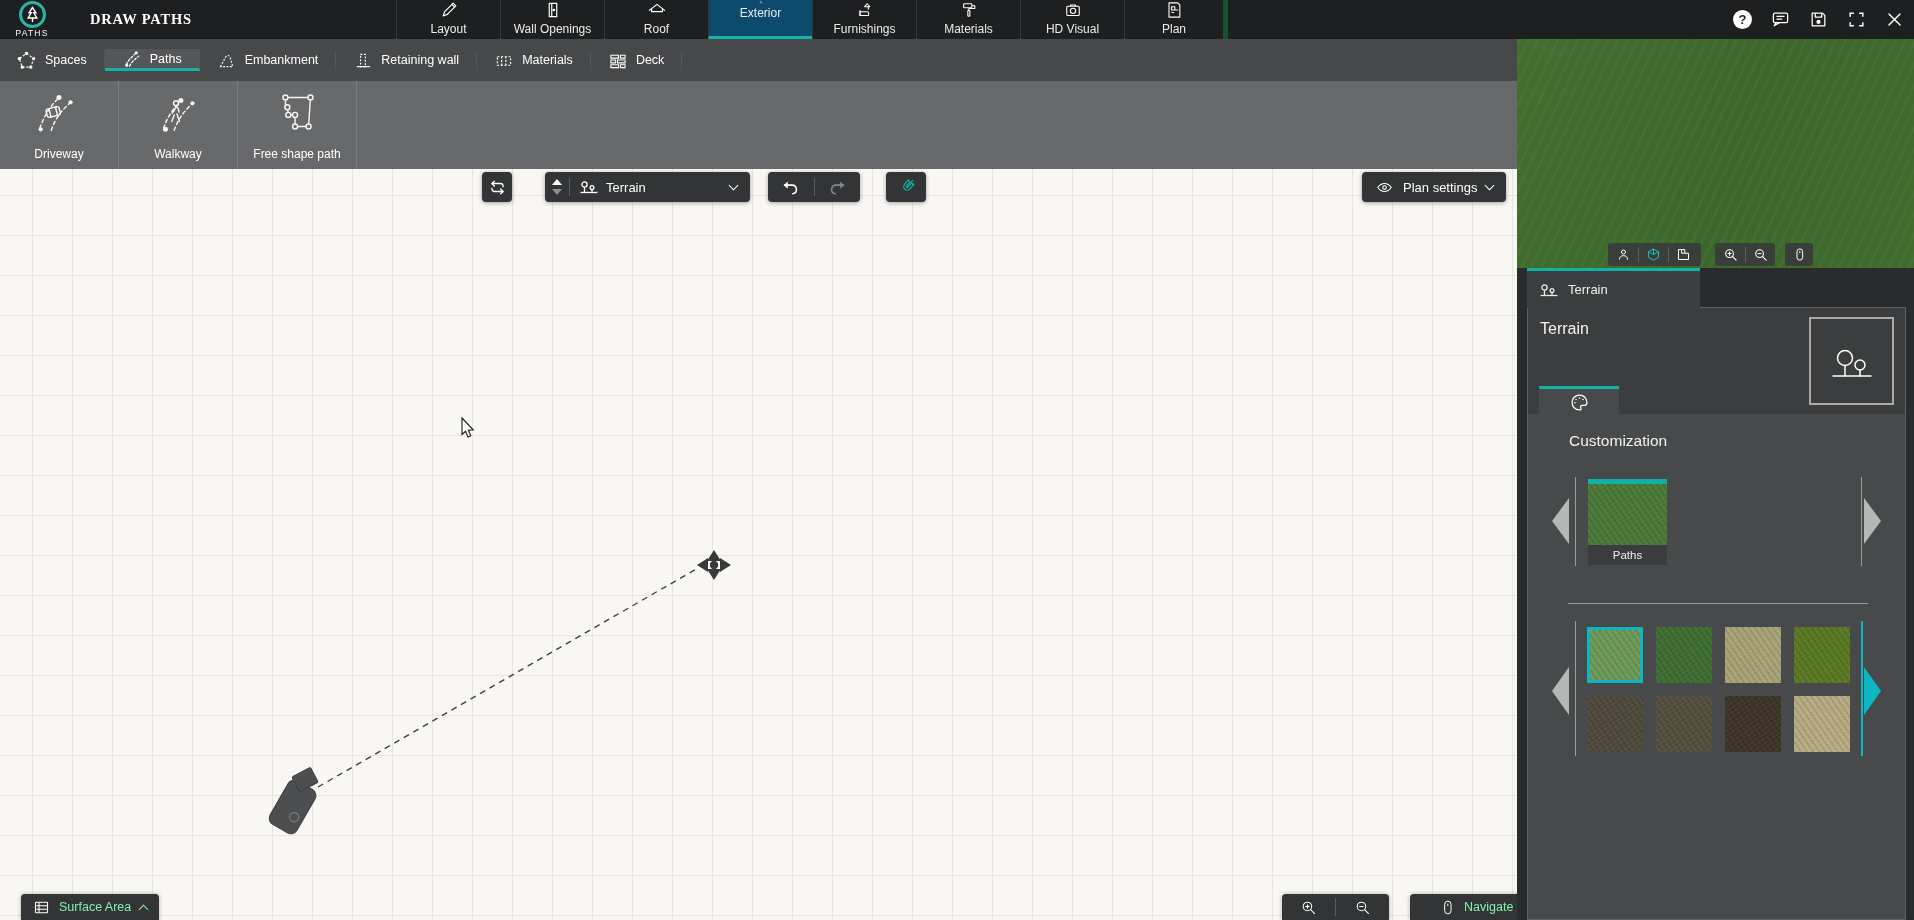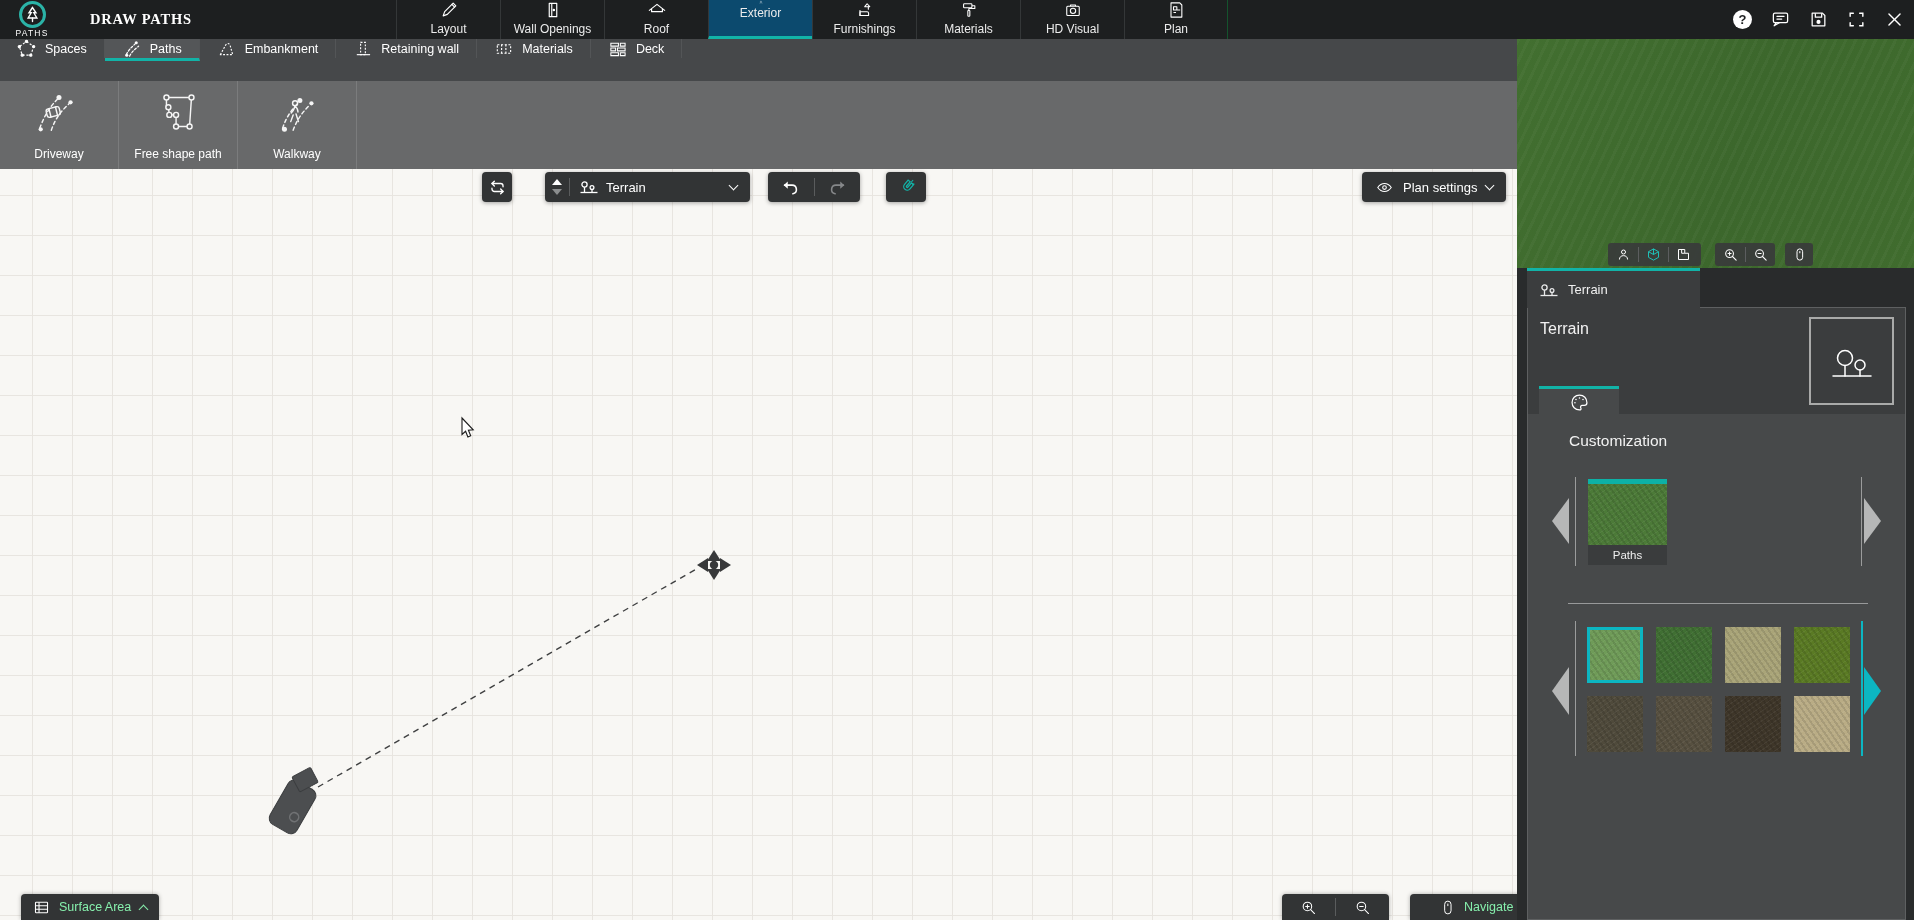--- a/index.html
+++ b/index.html
@@ -11,31 +11,31 @@
   .logo { position:absolute; left:4px; top:1px; width:56px; text-align:center; }
   .logo-circle { width:27px; height:27px; margin:0 auto; border:3px solid #2bb3a7; border-radius:50%;
       display:flex; align-items:center; justify-content:center; }
   .logo-name { color:#fff; font-size:8.5px; letter-spacing:1.2px; margin-top:0px; }
   .app-title { position:absolute; left:90px; top:0; height:39px; line-height:39px; color:#fff;
       font-size:14.5px; letter-spacing:.8px; font-weight:bold;font-family:Liberation Serif, serif; }
   .top-tabs { position:absolute; left:396px; top:0; height:39px; display:flex; }
   .ttab { width:104px; height:39px; display:flex; flex-direction:column; align-items:center;
       justify-content:flex-end; padding-bottom:3px; gap:2px; color:#ececec; font-size:12px;
       border-left:1px solid #343738; cursor:pointer; }
-  .ttab:last-child { border-right:1px solid #14532d; }
+  .ttab:last-child { border-right:5px solid #14532d; }
   .ttab svg { width:22px; height:22px; }
   .ttab.active { background:#0c4a6e; border-bottom:3px solid #12b3a7; padding-bottom:16px; }
   .top-actions { position:absolute; right:10px; top:0; height:39px; display:flex; align-items:center; gap:19px; }
   .top-actions svg { width:19px; height:19px; }
   .help-circle { width:19px; height:19px; background:#fff; border-radius:50%; color:#1d1f20;
       font-weight:bold; font-size:13px; display:flex; align-items:center; justify-content:center; }
 
   
   .subbar { position:absolute; left:0; top:39px; width:1517px; height:42px; background:#46484a;
-      display:flex; align-items:flex-start; z-index:20; }
+      display:flex; align-items:center; z-index:20; }
   .stab { display:flex; align-items:center; gap:9px; padding:0 17px; color:#fff; font-size:12.5px;
       border-right:1px solid #535557; cursor:pointer; }
   .stab svg { width:19px; height:19px; }
   .stab.active { background:#54565­8; background:#545658; border-bottom:3px solid #12b3a7; }
 
   
   .toolbar { position:absolute; left:0; top:81px; width:1517px; height:88px; background:#68696a;
       display:flex; z-index:20; }
   .tool { width:119px; height:88px; display:flex; flex-direction:column; align-items:center;
       justify-content:center; gap:13px; color:#fff; font-size:12px; border-right:1px solid #7b7c7d; cursor:pointer; }
@@ -275,44 +275,44 @@
           <circle cx="39" cy="12" r="2.2" fill="#f5f5f5" stroke="none"></circle>
         <circle cx="8" cy="40" r="2.2" fill="#f5f5f5" stroke="none"></circle>
         <g transform="rotate(-14 21 22)">
             <rect x="14" y="17.5" width="14" height="9" rx="2.5"></rect>
             <path d="M17.5 17.5v9M24.5 17.5v9"></path>
           </g>
       </svg>
       <span>Driveway</span>
     </div>
     <div class="tool">
+      <svg viewBox="0 0 54 44" fill="none" stroke="#f5f5f5" stroke-width="1.5" stroke-linecap="round">
+        <path d="M12 39c4-12 9-19 17-27" stroke-dasharray="3.5 3"></path>
+        <path d="M23 41c4-11 9-18 17-26" stroke-dasharray="3.5 3"></path>
+        <circle cx="30" cy="10" r="2.6" fill="#f5f5f5" stroke="none"></circle>
+          <circle cx="42" cy="13" r="2.2" fill="#f5f5f5" stroke="none"></circle>
+        <circle cx="14" cy="40" r="2.6" fill="#f5f5f5" stroke="none"></circle>
+        <circle cx="25" cy="13" r="2.6"></circle>
+          <path d="M25 16c-1 3-2 5-4 7M25 16c2 1.5 3 3.5 3 6M23 25l-2.5 7M26 24l2.5 8"></path>
+      </svg>
+      <span>Walkway</span>
+    </div>
+    <div class="tool">
       <svg viewBox="0 0 54 44" fill="none" stroke="#f5f5f5" stroke-width="1.5" stroke-linejoin="round">
         <path d="M15 7h26l-2 30H25V25h-7l-1-8h-2z"></path>
         <circle cx="15" cy="7" r="2.6" fill="#68696a"></circle>
           <circle cx="41" cy="7" r="2.6" fill="#68696a"></circle>
         <circle cx="39" cy="37" r="2.6" fill="#68696a"></circle>
           <circle cx="25" cy="37" r="2.6" fill="#68696a"></circle>
         <circle cx="25" cy="25" r="2.6" fill="#68696a"></circle>
           <circle cx="18" cy="25" r="2.6" fill="#68696a"></circle>
         <circle cx="17" cy="17" r="2.6" fill="#68696a"></circle>
           <circle cx="15" cy="17" r="0"></circle>
       </svg>
       <span>Free shape path</span>
-    </div>
-    <div class="tool">
-      <svg viewBox="0 0 54 44" fill="none" stroke="#f5f5f5" stroke-width="1.5" stroke-linecap="round">
-        <path d="M12 39c4-12 9-19 17-27" stroke-dasharray="3.5 3"></path>
-        <path d="M23 41c4-11 9-18 17-26" stroke-dasharray="3.5 3"></path>
-        <circle cx="30" cy="10" r="2.6" fill="#f5f5f5" stroke="none"></circle>
-          <circle cx="42" cy="13" r="2.2" fill="#f5f5f5" stroke="none"></circle>
-        <circle cx="14" cy="40" r="2.6" fill="#f5f5f5" stroke="none"></circle>
-        <circle cx="25" cy="13" r="2.6"></circle>
-          <path d="M25 16c-1 3-2 5-4 7M25 16c2 1.5 3 3.5 3 6M23 25l-2.5 7M26 24l2.5 8"></path>
-      </svg>
-      <span>Walkway</span>
     </div>
   </div>
 
   <div class="canvas">
     <svg class="overlay" viewBox="0 0 1517 751">
       <line x1="318" y1="618" x2="698" y2="399" stroke="#3f4041" stroke-width="1.4" stroke-dasharray="6 5"></line>
       <g fill="#4c4e50" stroke="#3b3d3f" stroke-width="1" transform="translate(296,633)">
         <rect transform="rotate(-60)" x="-31" y="-16" width="50" height="31" rx="7"></rect>
         <rect transform="rotate(-28)" x="8" y="-24" width="21" height="17" rx="1.5"></rect>
         <circle transform="rotate(-60)" cx="-14" cy="6" r="4.5" fill="none" stroke="#707274" stroke-width="1.5"></circle>

